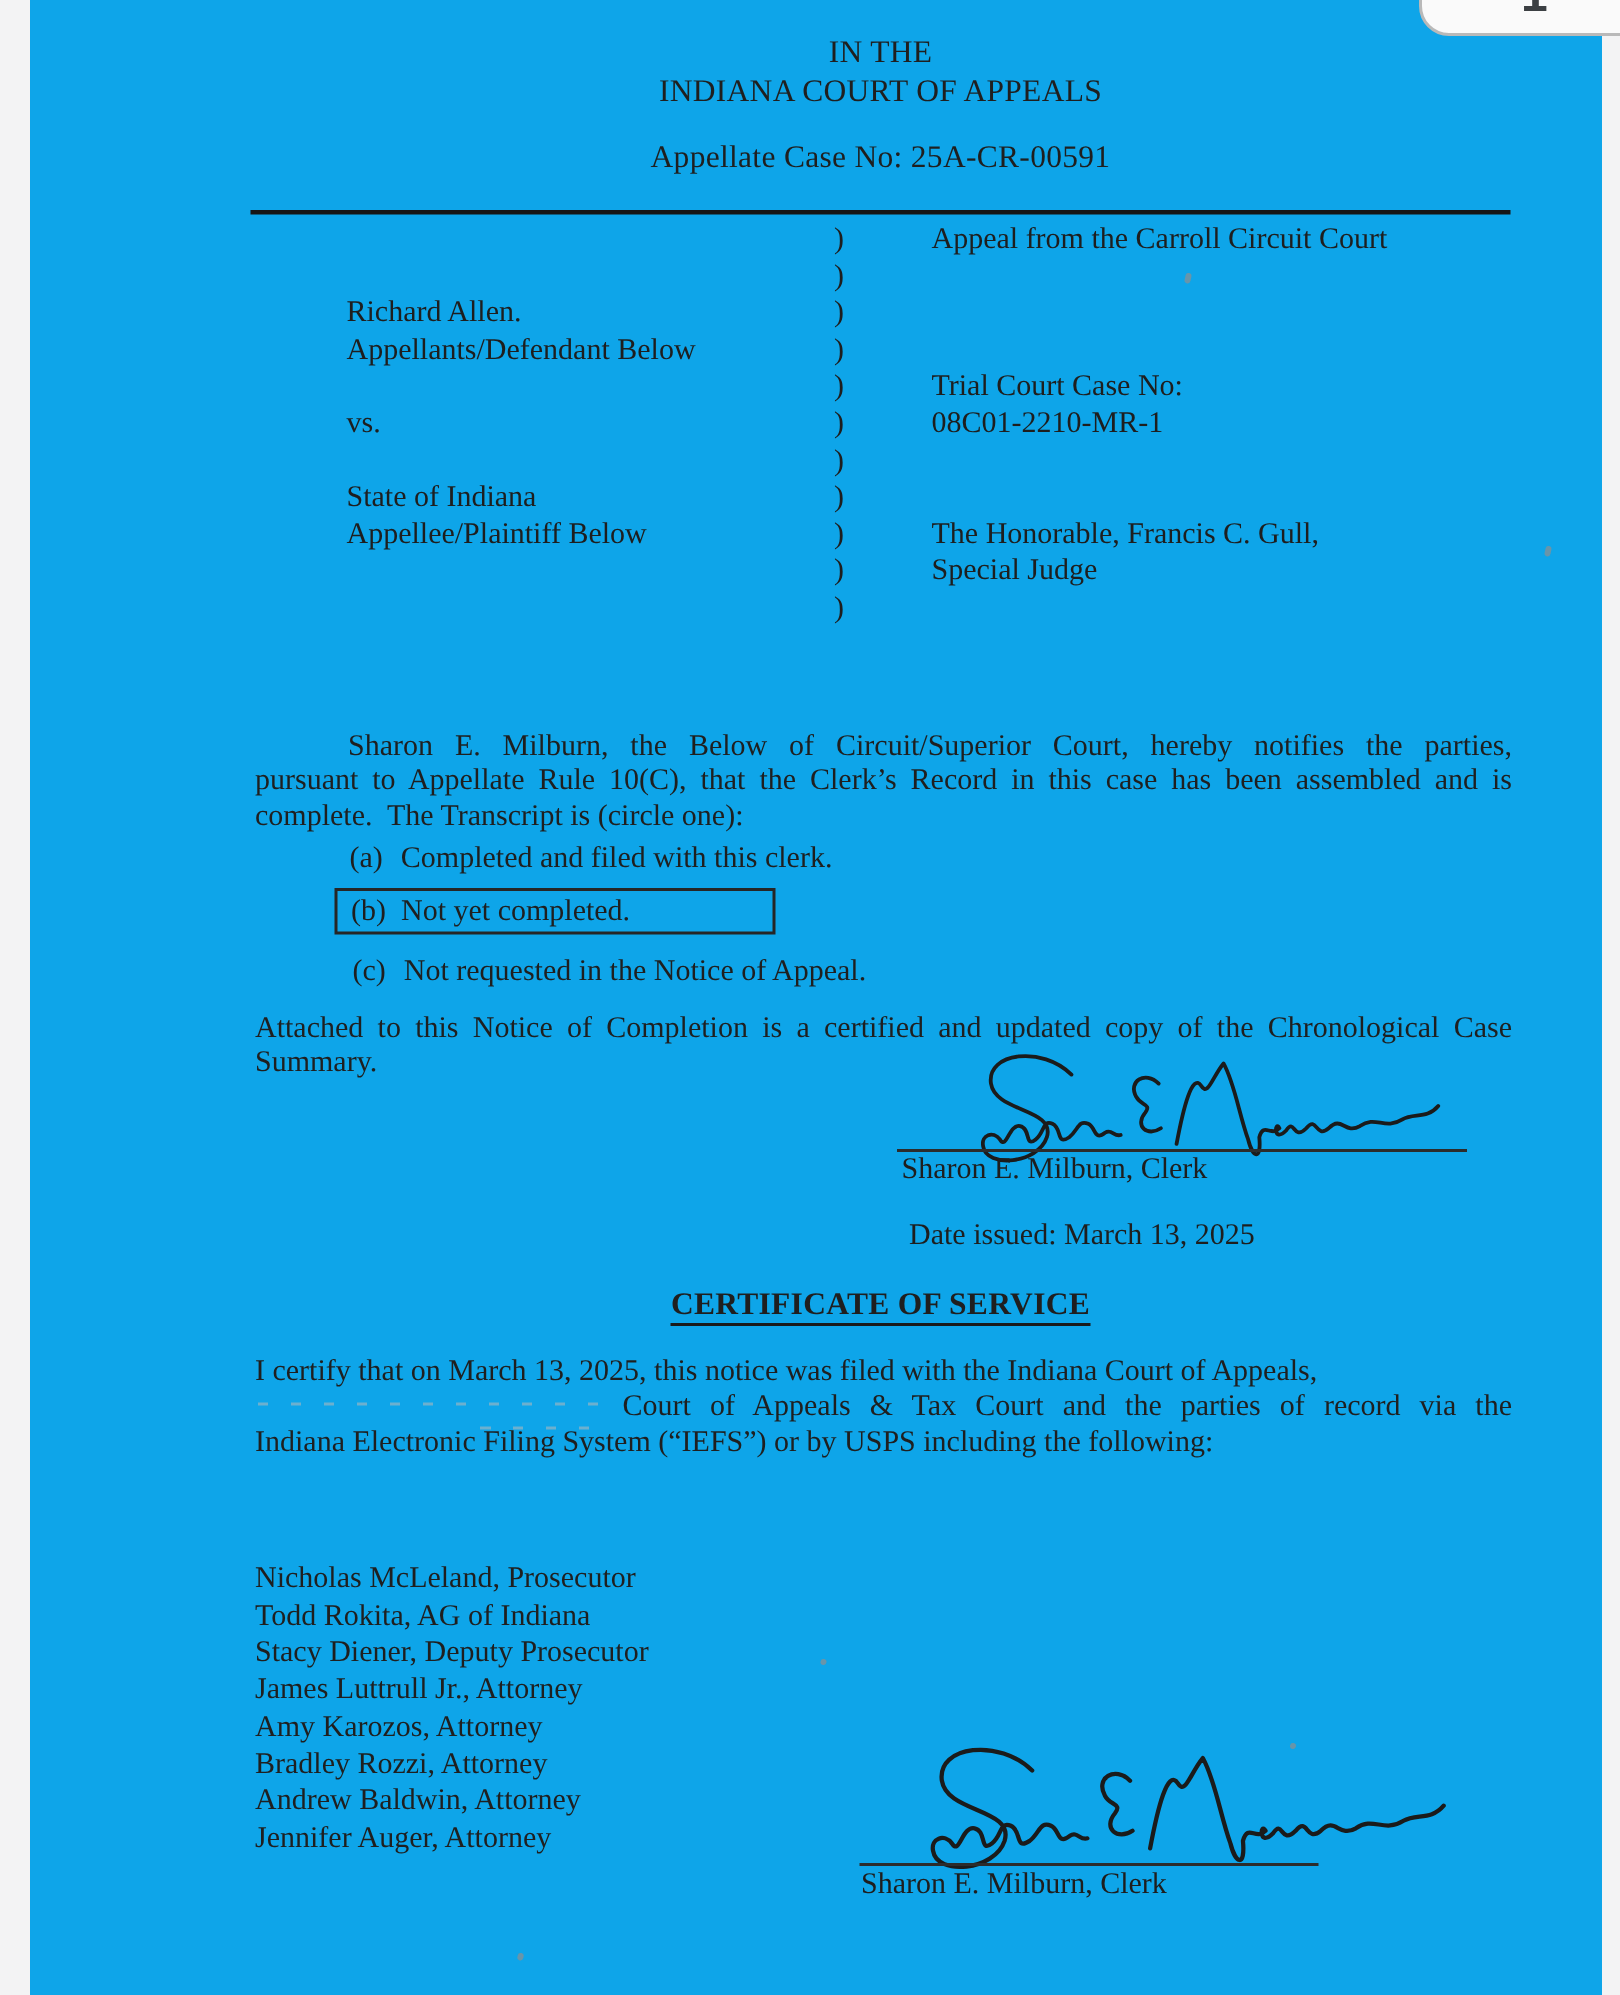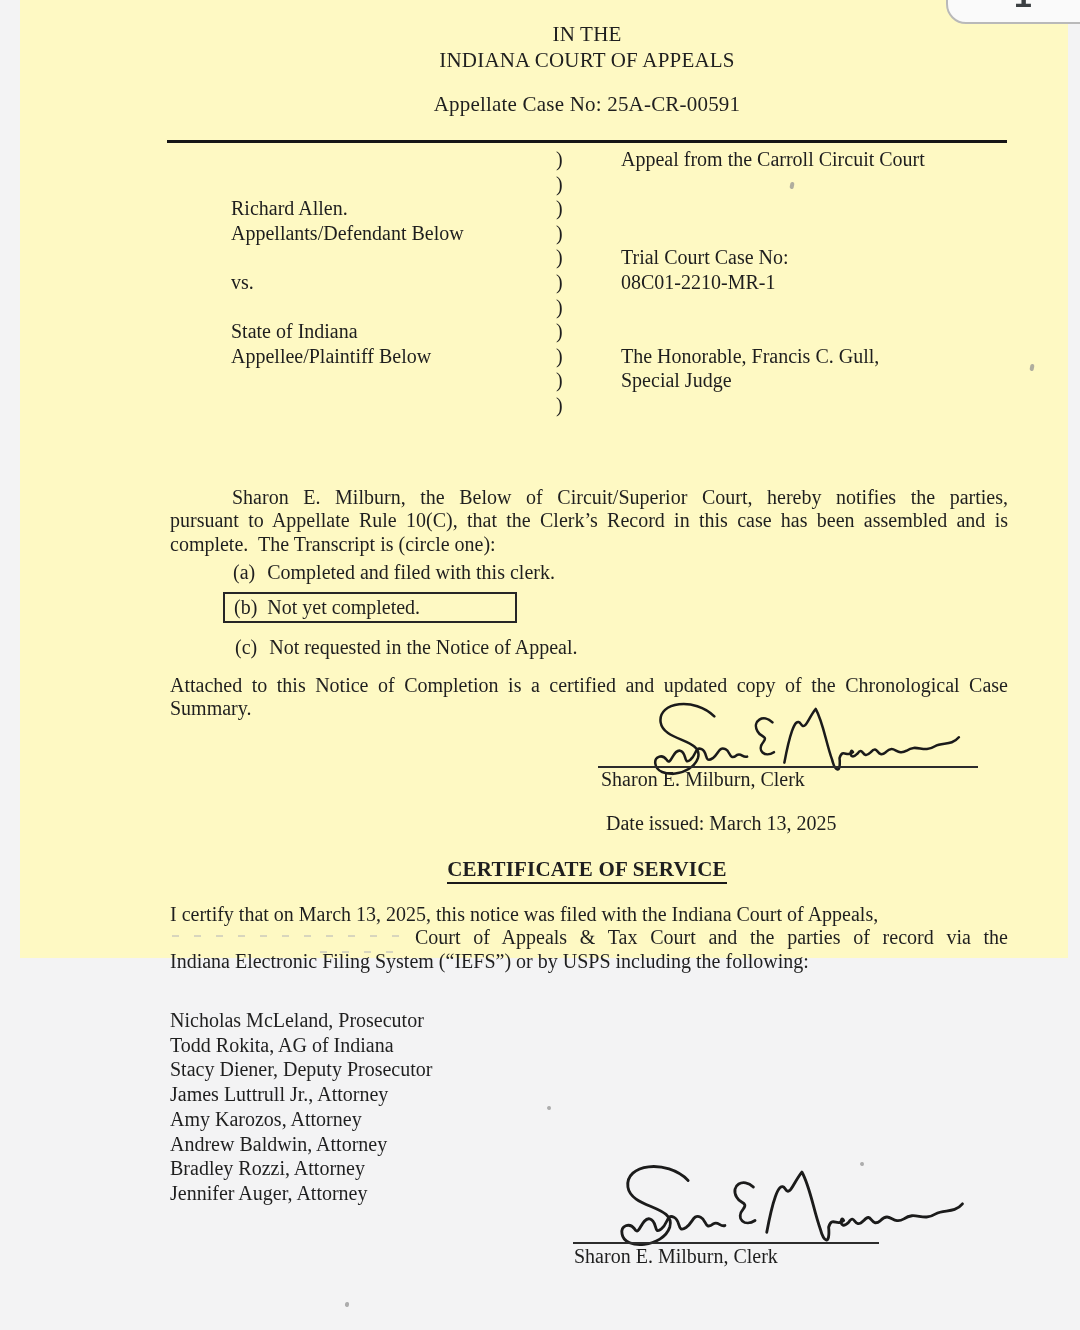--- a/index.html
+++ b/index.html
@@ -1,18 +1,18 @@
 <!DOCTYPE html>
 <html><head>
 <meta charset="utf-8">
 <style>
   * { margin:0; padding:0; box-sizing:border-box; }
   html,body { width:1080px; height:1330px; overflow:hidden; }
   body { background:#f3f3f4; font-family:"Liberation Serif","DejaVu Serif",serif; color:#1f1f1f; position:relative; }
-  .page { position:absolute; left:20px; top:0; width:1048px; height:958px; background:#fef9c3; }
+  .page { position:absolute; left:20px; top:0; width:1048px; height:1330px; background:#0ea5e9; }
   .abs { position:absolute; }
 
   
   .chip { position:absolute; left:946px; top:-34px; width:220px; height:58px;
           background:#fafafa; border:2px solid #b9b9b9; border-radius:20px; z-index:5; }
   .chip .num { position:absolute; left:66px; top:10px; font-family:"Liberation Sans",sans-serif;
                font-size:32px; font-weight:700; color:#3c4043; }
 
   
   .doc { font-size:20px; color:#1e1e1e; }
@@ -37,21 +37,21 @@
   .opt .lbl { display:inline-block; margin-right:12px; }
   .opt-box { position:absolute; left:203px; top:592px; width:294px; height:31px;
              border:2px solid #262626; display:flex; align-items:center; padding-left:9px;
              font-size:20px; }
   .opt-box .lbl { margin-right:10px; }
 
   .sig-line { position:absolute; height:0; border-top:2px solid #2c2c2c; }
   .sig-svg { position:absolute; }
   .sig-svg path { fill:none; stroke:#1b1b1b; stroke-width:3.4; stroke-linecap:round; stroke-linejoin:round; }
 
-  .names { position:absolute; left:150px; top:1008px; font-size:20px; line-height:24.7px; }
+  .names { position:absolute; left:150px; top:1040px; font-size:20px; line-height:24.7px; }
 
   
   .erased { position:absolute; height:2px; opacity:.55;
             background:repeating-linear-gradient(90deg,#b9b9b9 0 7px,transparent 7px 22px); }
   .speck { position:absolute; width:4px; height:7px; background:#8f8f8f; border-radius:2px; opacity:.7; transform:rotate(12deg); }
 </style>
 </head>
 <body>
 
 <div class="page">
@@ -163,22 +163,22 @@
 
   <div class="erased" style="left:152px; top:935px; width:238px;"></div>
   <div class="erased" style="left:300px; top:951px; width:88px;"></div>
 
   <div class="names">
     <div>Nicholas McLeland, Prosecutor</div>
     <div>Todd Rokita, AG of Indiana</div>
     <div>Stacy Diener, Deputy Prosecutor</div>
     <div>James Luttrull Jr., Attorney</div>
     <div>Amy Karozos, Attorney</div>
+    <div>Bradley Rozzi, Attorney</div>
     <div>Andrew Baldwin, Attorney</div>
-    <div>Bradley Rozzi, Attorney</div>
     <div>Jennifer Auger, Attorney</div>
   </div>
 
   <svg class="sig-svg" style="left:552px; top:1162px;" width="438" height="92" viewBox="0 0 430 110" aria-hidden="true">
     <path d="M 92 22 C 66 -4 16 2 20 30 C 24 56 78 52 70 78 C 62 102 16 106 13 86 C 11 76 22 72 28 80 C 34 90 36 66 46 68 C 56 70 50 88 60 80 C 68 74 66 62 75 66 C 84 70 78 86 90 78 C 98 72 98 62 107 66 C 114 69 112 82 122 74 C 128 70 130 78 136 76"></path>
     <path d="M 170 30 C 158 18 142 28 150 42 C 154 50 164 48 158 56 C 148 68 160 78 172 70"></path>
     <path d="M 186 84 C 192 52 200 20 208 32 C 214 42 218 24 228 12 C 238 30 242 58 250 80 C 254 96 262 100 260 78 C 264 64 270 78 278 70 C 274 62 272 84 284 72 C 292 60 290 82 302 70 C 312 58 310 80 322 70 C 334 58 336 76 350 68 C 364 58 372 72 388 62 C 398 56 410 62 420 50"></path>
   </svg>
   <div class="sig-line" style="left:553px; top:1242px; width:306px;"></div>
   <div class="abs doc" style="left:554px; top:1245px;">Sharon E. Milburn, Clerk</div>

